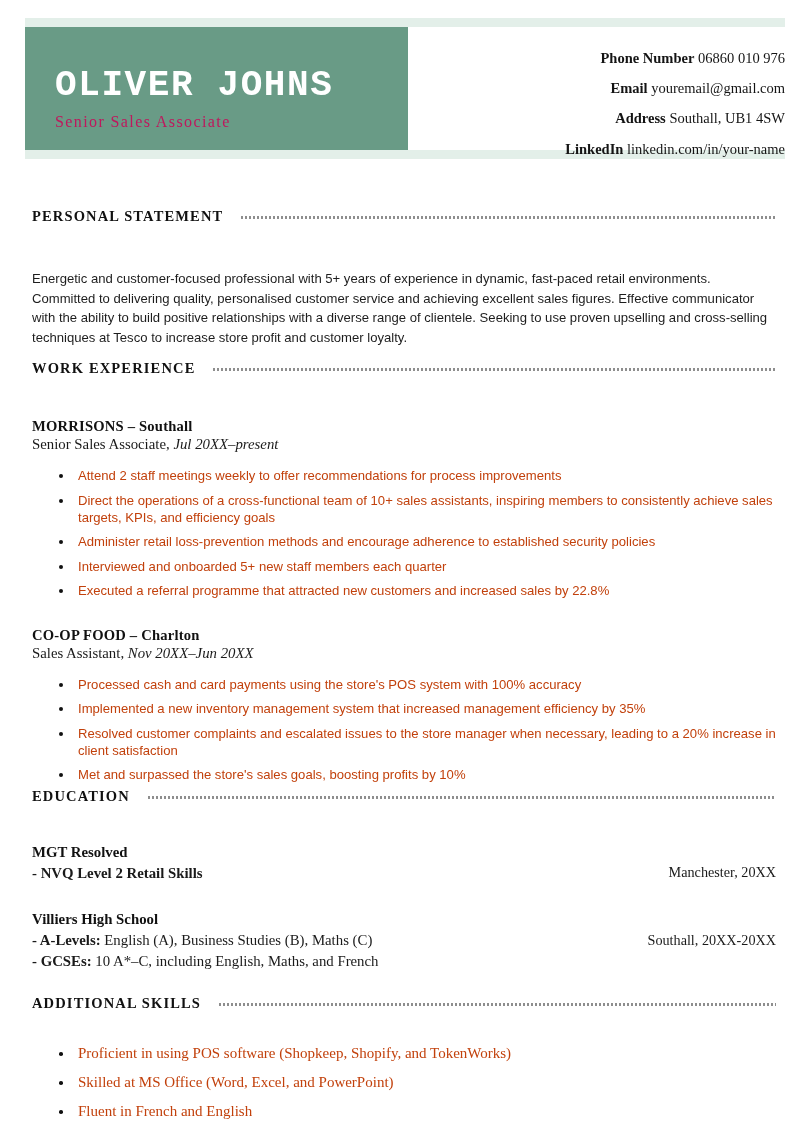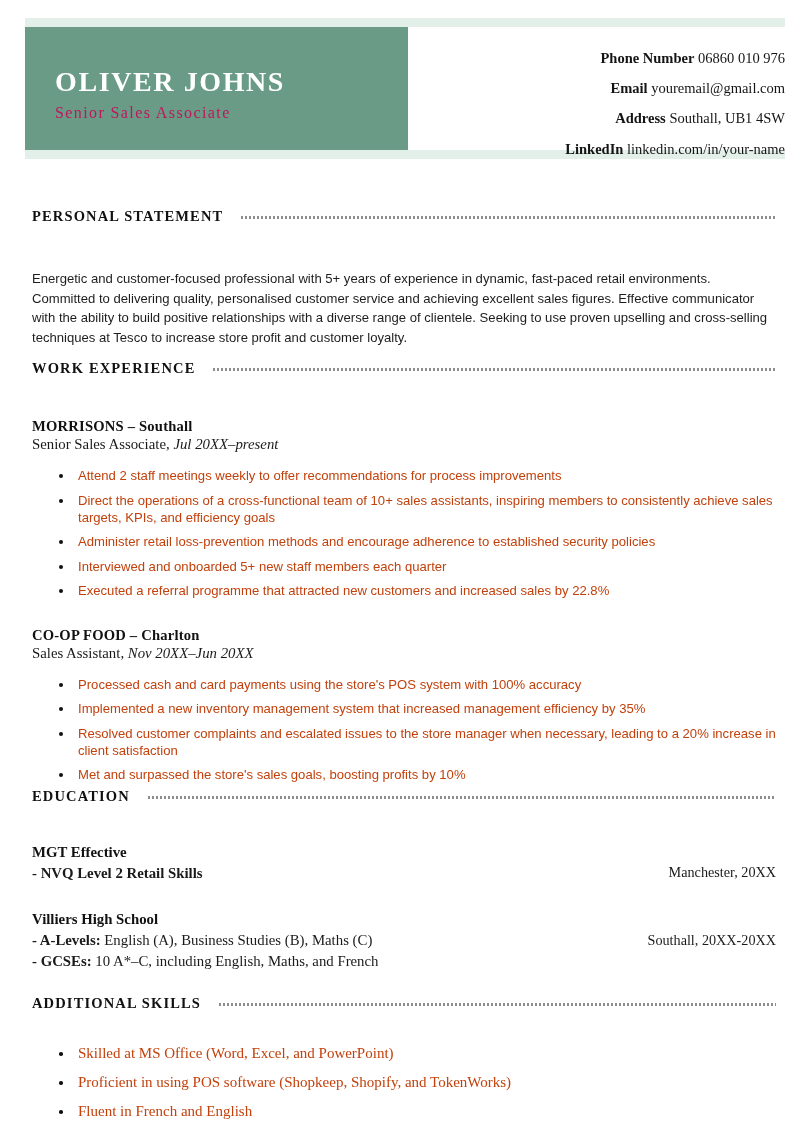--- a/index.html
+++ b/index.html
@@ -50,23 +50,23 @@
     background: #699b86;
     box-sizing: border-box;
   }
   .name-wrap {
     position: absolute;
     left: 30px;
     top: 40px;
     width: 340px;
   }
   .cand-name {
-    font-family: Liberation Serif, serif;
-    font-weight: bold;
-    font-size: 28px;
+    font-family: Liberation Mono, monospace;
+    font-weight: bold;
+    font-size: 36px;
     letter-spacing: 1.6px;
     color: #ffffff;
     line-height: 1.05;
     white-space: nowrap;
   }
   .cand-title {
     font-family: "Liberation Serif", serif;
     font-weight: normal;
     font-size: 16px;
     letter-spacing: 1.4px;
@@ -303,21 +303,21 @@
   </div>
 
   <div class="section" style="top:788px;">
     <div class="sec-head">
       <div class="sec-title">EDUCATION</div>
       <div class="sec-dots"></div>
     </div>
 
     <div class="edu-entry" style="margin-top:38px;">
       <div class="edu-left">
-        <div class="edu-school">MGT Effective</div>
+        <div class="edu-school">MGT Resolved</div>
         <div class="edu-line"><b>- NVQ Level 2 Retail Skills</b><span></span></div>
       </div>
       <div class="edu-right" style="top:21px;">Manchester, 20XX</div>
     </div>
 
     <div class="edu-entry" style="margin-top:27px;">
       <div class="edu-left">
         <div class="edu-school">Villiers High School</div>
         <div class="edu-line"><b>- A-Levels:</b><span> English (A), Business Studies (B), Maths (C)</span></div>
         <div class="edu-line"><b>- GCSEs:</b><span> 10 A*–C, including English, Maths, and French</span></div>
@@ -325,19 +325,19 @@
       <div class="edu-right" style="top:22px;">Southall, 20XX-20XX</div>
     </div>
   </div>
 
   <div class="section" style="top:995px;">
     <div class="sec-head">
       <div class="sec-title">ADDITIONAL SKILLS</div>
       <div class="sec-dots"></div>
     </div>
     <ul class="bullets bullets-serif" style="margin-top:32px;">
+      <li>Proficient in using POS software (Shopkeep, Shopify, and TokenWorks)</li>
       <li>Skilled at MS Office (Word, Excel, and PowerPoint)</li>
-      <li>Proficient in using POS software (Shopkeep, Shopify, and TokenWorks)</li>
       <li>Fluent in French and English</li>
     </ul>
   </div>
 
 </div>
 
 </body></html>

